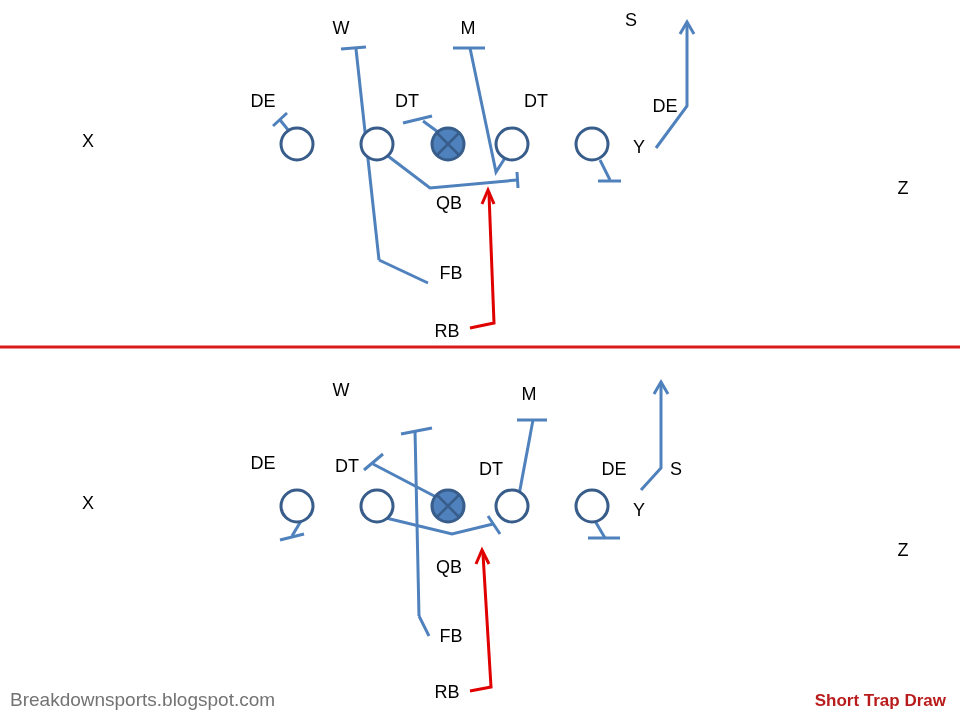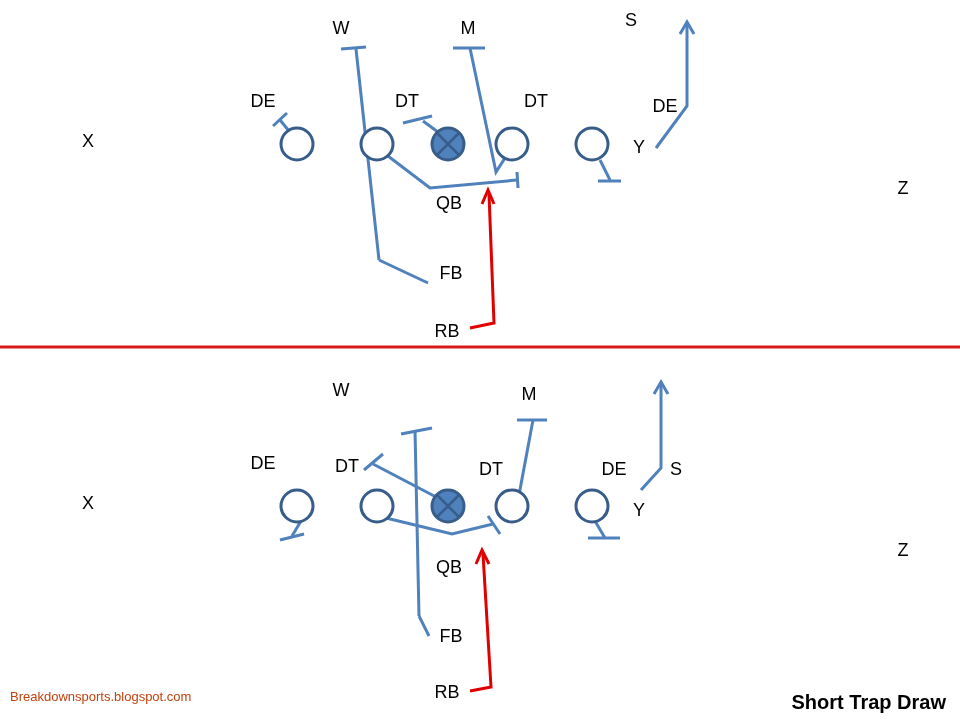--- a/index.html
+++ b/index.html
@@ -1,20 +1,20 @@
 <!DOCTYPE html>
 <html><head>
 <meta charset="utf-8">
 <style>
   html, body { margin: 0; padding: 0; background: #ffffff; }
   body { width: 960px; height: 720px; position: relative; overflow: hidden; font-family: "Liberation Sans", "DejaVu Sans", sans-serif; }
   #canvas { position: absolute; left: 0; top: 0; }
   .lbl { position: absolute; font-size: 18px; color: #000; line-height: 1; white-space: nowrap; transform: translate(-50%, -50%); }
-  .footer-left { position: absolute; left: 10px; top: 689px; font-size: 13px; color: #c2410c; }
-  .footer-right { position: absolute; right: 14px; top: 691px; font-size: 20px; font-weight: bold; color: #000000; }
+  .footer-left { position: absolute; left: 10px; top: 689px; font-size: 19px; color: #737373; }
+  .footer-right { position: absolute; right: 14px; top: 691px; font-size: 17px; font-weight: bold; color: #b91c1c; }
 </style>
 </head>
 <body>
 
 <svg id="canvas" width="960" height="720" viewBox="0 0 960 720">
     <line x1="0" y1="347" x2="960" y2="347" stroke="#d91a1a" stroke-width="3"></line>
     <path d="M289,131 L280,120" fill="none" stroke="#4f81bd" stroke-width="3" stroke-linejoin="miter"></path>
     <path d="M273,126 L287,113" fill="none" stroke="#4f81bd" stroke-width="3"></path>
     <path d="M384,153 L430,188 L517,180" fill="none" stroke="#4f81bd" stroke-width="3" stroke-linejoin="miter"></path>
     <path d="M517,172 L518,188" fill="none" stroke="#4f81bd" stroke-width="3"></path>

